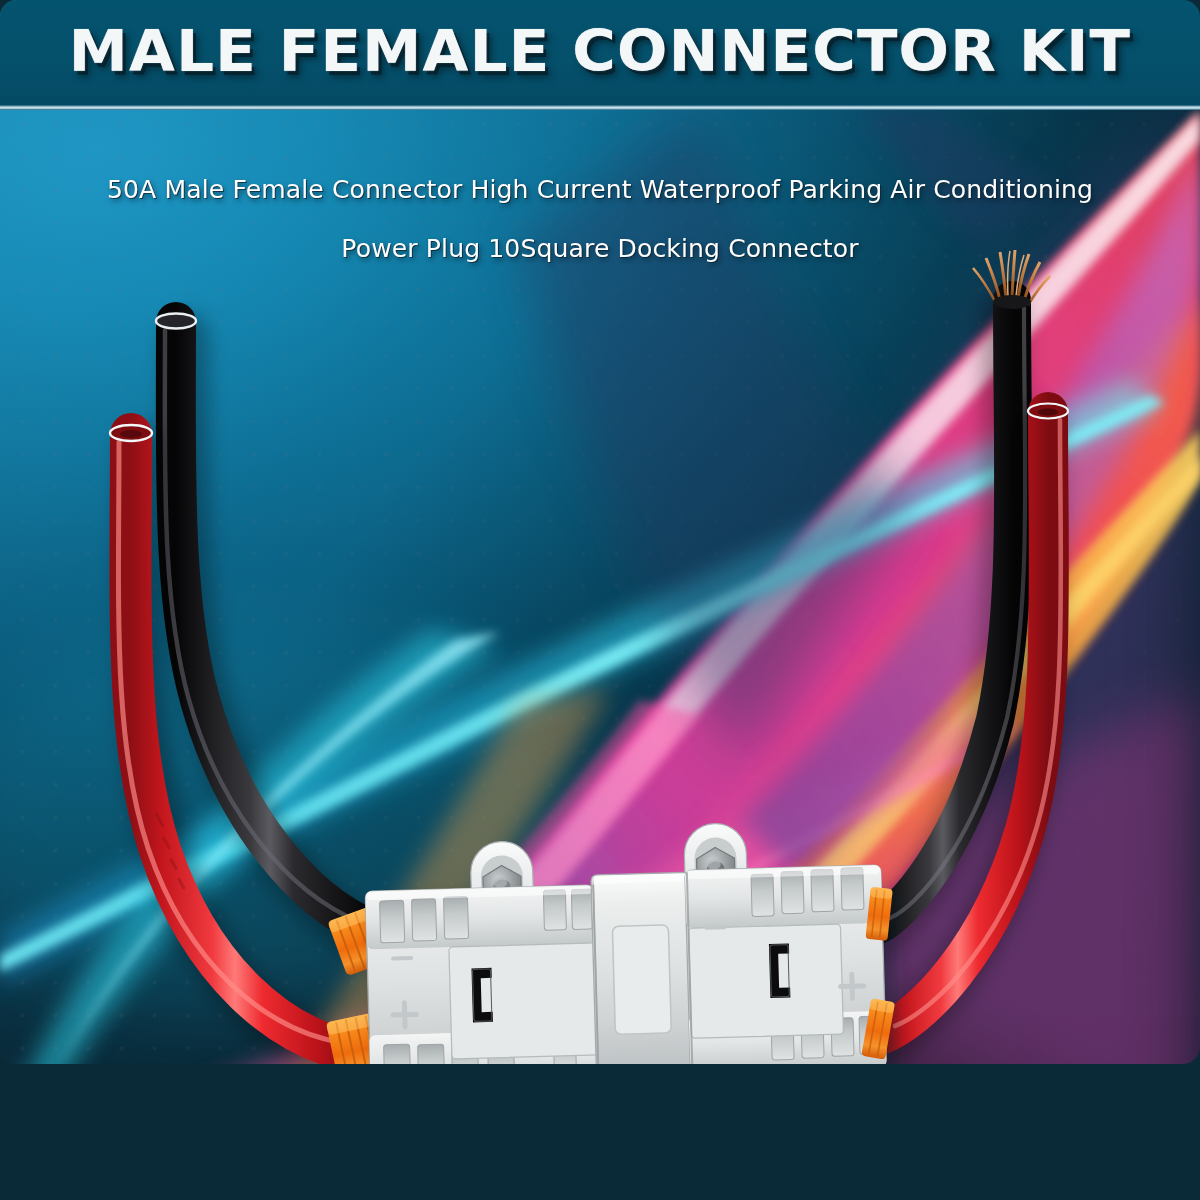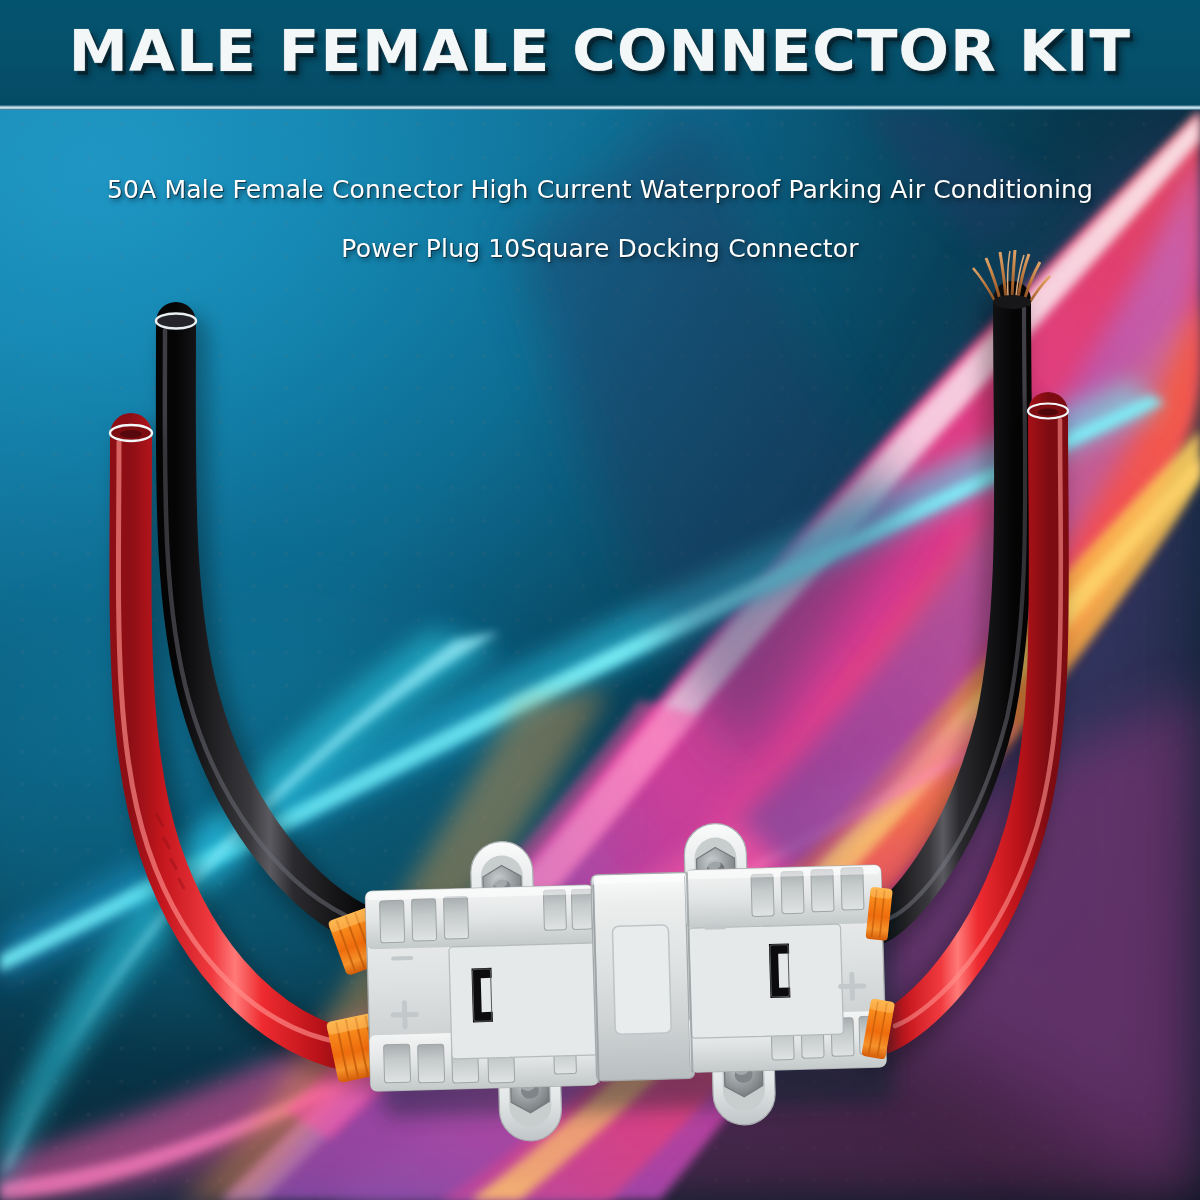--- a/index.html
+++ b/index.html
@@ -1,20 +1,21 @@
 <!DOCTYPE html>
 <html><head>
 <meta charset="utf-8">
 <style>
   html,body{margin:0;padding:0;background:#0b2a38;}
   body{font-family:"Liberation Sans",sans-serif;}
 
   #stage{
-    position:relative;width:1200px;height:1200px;overflow:hidden;
+    position:relative;width:1200px;height:1064px;overflow:hidden;
     background:#0d2d3d;
+    border-radius:17px;
   }
 
   
   .bg-base{
     position:absolute;inset:0;
     background:
       radial-gradient(120% 95% at 8% 14%, #1a93c2 0%, #1286b1 16%, #0e6f95 34%, #0a5878 52%, #083f56 70%, #0a2f40 86%, #0b2836 100%);
   }
   .bg-dots{
     position:absolute;inset:0;

